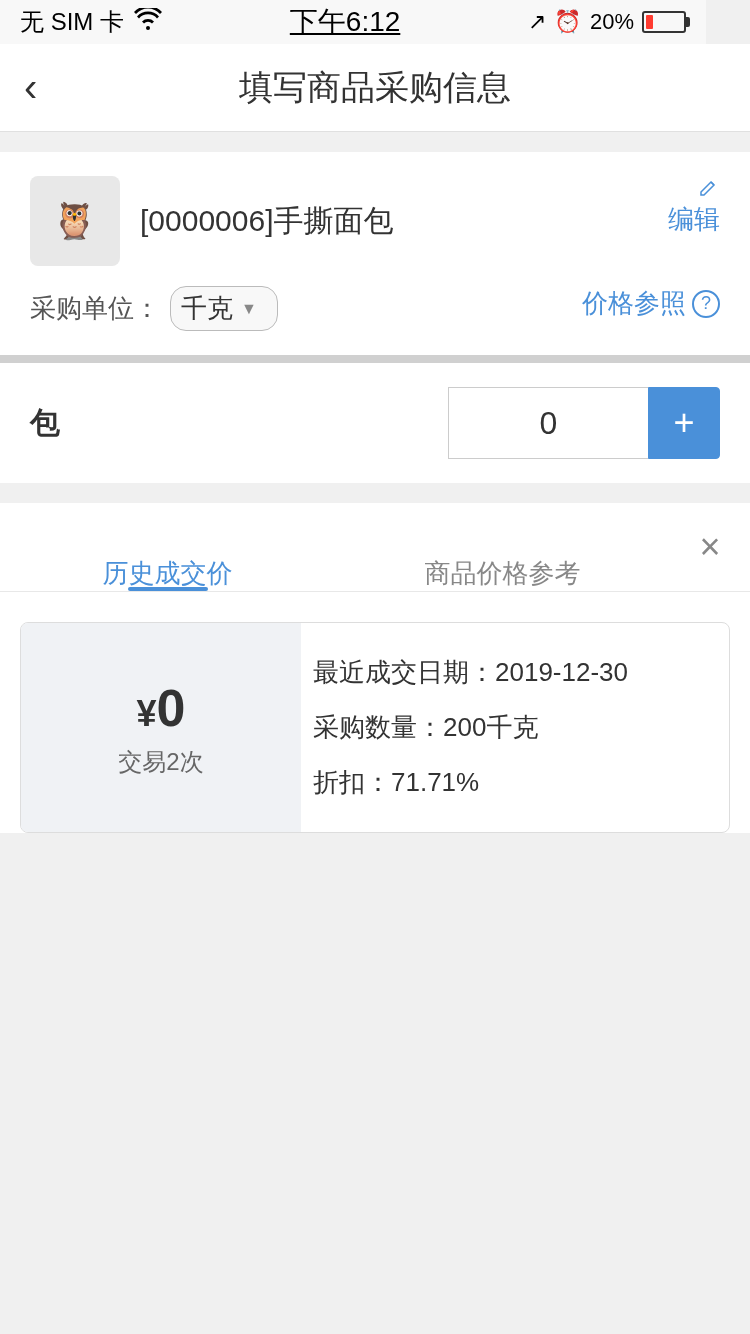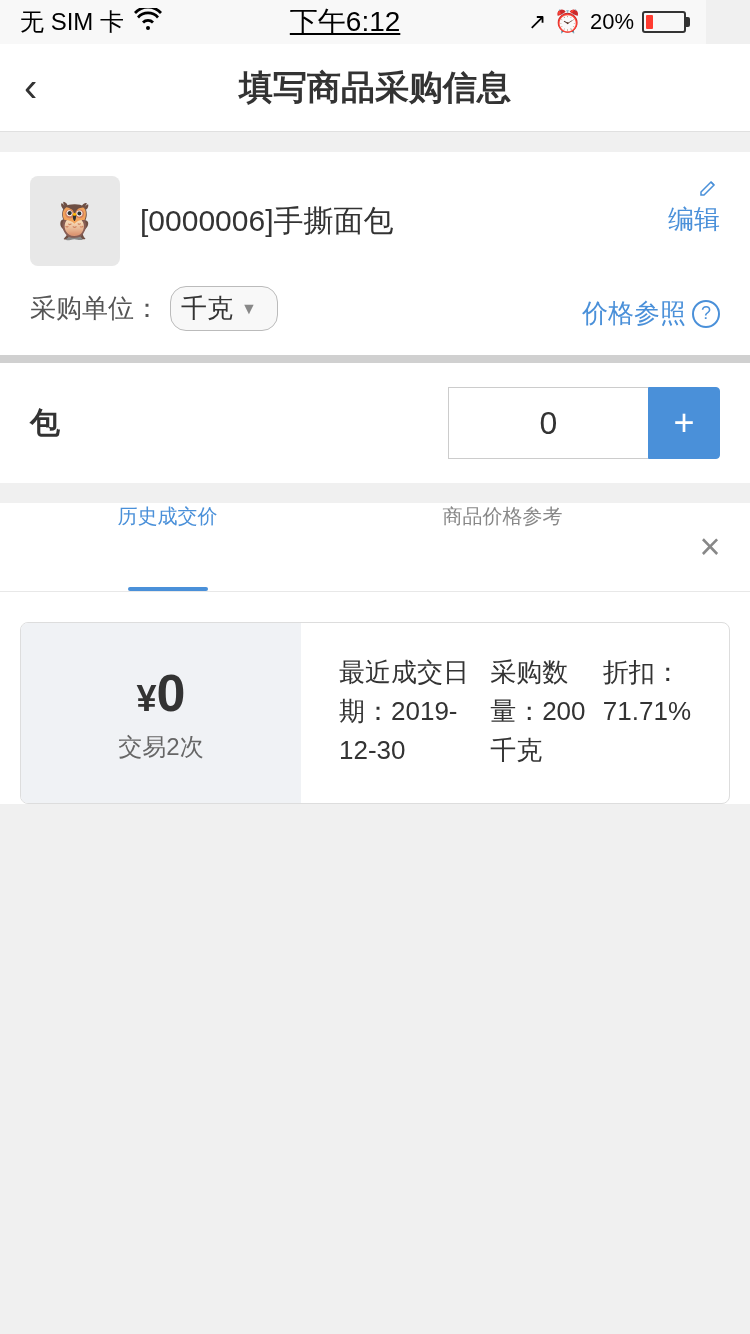--- a/index.html
+++ b/index.html
@@ -82,21 +82,21 @@
     }
     .nav-back {
       position: absolute;
       left: 24px;
       font-size: 40px;
       color: #333;
       cursor: pointer;
     }
     .nav-title {
       font-size: 34px;
-      font-weight: 700;
+      font-weight: 400;
       color: #333;
     }
 
     
     .product-card {
       background: #fff;
       margin-top: 20px;
       padding: 24px 30px;
     }
     .product-header {
@@ -134,21 +134,21 @@
       color: #4a90d9;
       display: flex;
       align-items: flex-end;
       gap: 4px;
       cursor: pointer;
       white-space: nowrap;
       flex-direction: column;
     }
     .product-unit-row {
       display: flex;
-      align-items: flex-end;
+      align-items: flex-start;
       justify-content: space-between;
       margin-top: 8px;
     }
     .unit-label {
       font-size: 26px;
       color: #555;
     }
     .unit-select {
       border: 1px solid #bbb;
       border-radius: 16px;
@@ -255,23 +255,23 @@
     .tabs-header {
       display: flex;
       align-items: center;
       border-bottom: 1px solid #e8e8e8;
       position: relative;
     }
     .tab-item {
       flex: 1;
       height: 88px;
       display: flex;
-      align-items: flex-start;
-      justify-content: center;
-      font-size: 20px;
+      align-items: flex-end;
+      justify-content: center;
+      font-size: 26px;
       color: #888;
       cursor: pointer;
       position: relative;
     }
     .tab-item.active {
       color: #4a90d9;
       font-weight: 500;
     }
     .tab-item.active::after {
       content: '';
@@ -320,23 +320,23 @@
     .history-yen {
       font-size: 36px;
     }
     .history-transactions {
       font-size: 24px;
       color: #666;
       margin-top: 8px;
     }
     .history-right {
       flex: 1;
-      padding: 30px 38px;
-      display: flex;
-      flex-direction: row;
+      padding: 30px 12px;
+      display: flex;
+      flex-direction: column;
       gap: 16px;
       justify-content: center;
     }
     .history-detail-row {
       font-size: 26px;
       color: #333;
       line-height: 1.5;
     }
 
     

